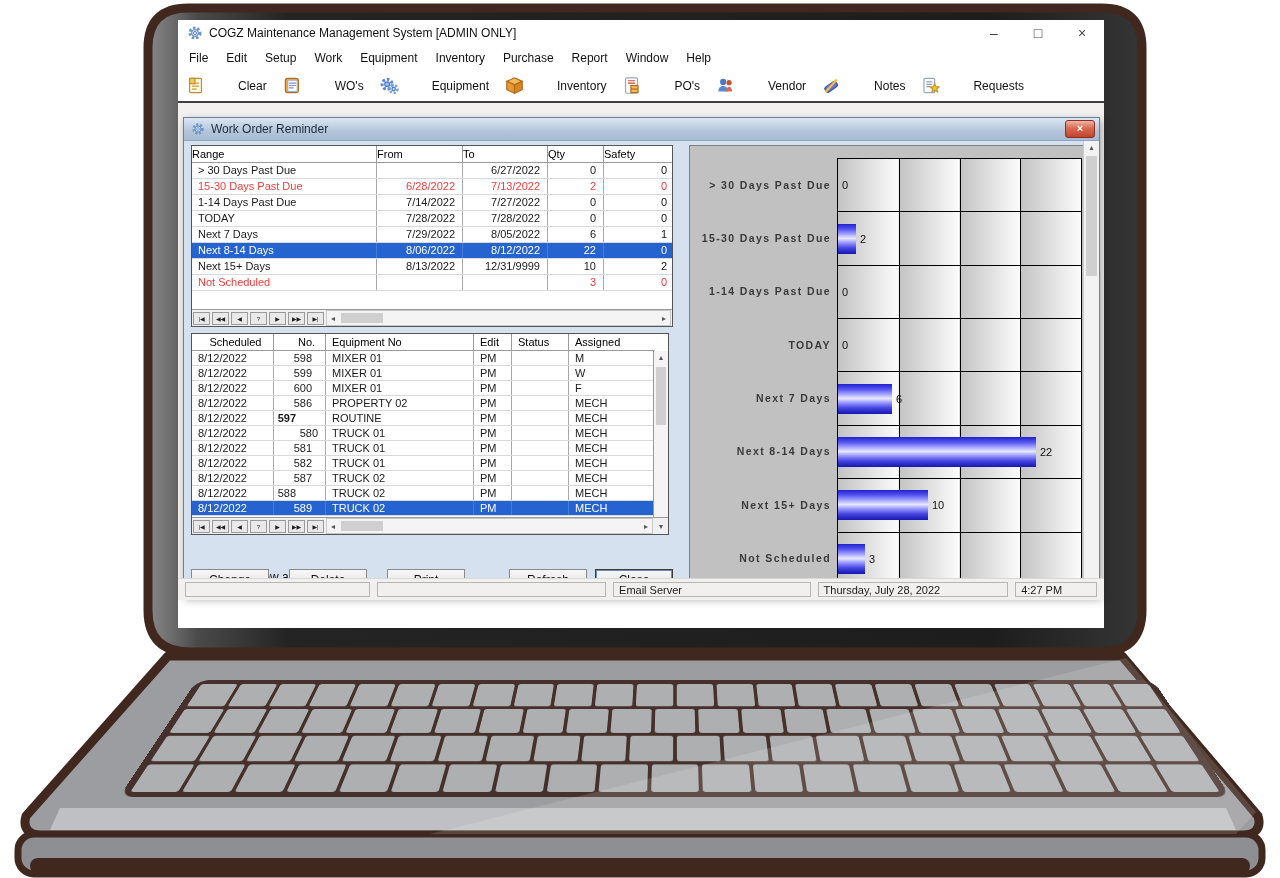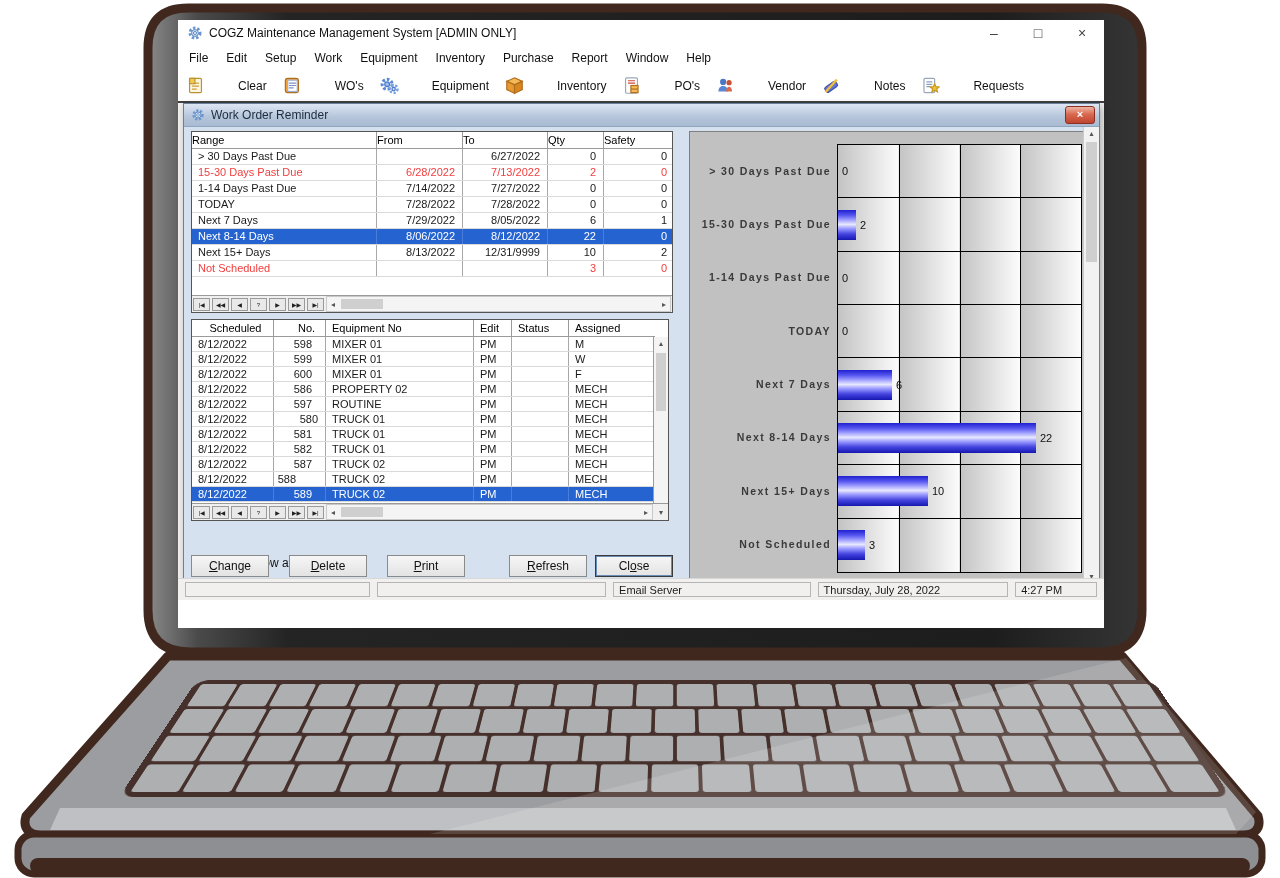--- a/index.html
+++ b/index.html
@@ -23,21 +23,21 @@
   #win-controls{margin-left:auto;display:flex;height:100%;align-items:center;}
   .wc{width:44px;text-align:center;font-size:14px;color:#444;cursor:default;}
   #menubar{height:24px;display:flex;align-items:center;padding-left:2px;background:#fff;}
   .menu-item{padding:3px 9px;font-size:12px;color:#111;}
   #toolbar{height:31px;display:flex;align-items:center;background:#fff;border-bottom:2px solid #3f3f3f;padding-left:8px;}
   .tool-item{display:flex;align-items:center;margin-right:16px;gap:26px;}
   .tool-item svg{width:19px;height:19px;margin-right:7px;}
   .tool-item span{font-size:12px;color:#111;}
   #client{position:relative;height:497px;background:#f2f1f0;}
   
-  #dialog{position:absolute;left:5px;top:0;width:917px;height:480px;background:#d6e1ef;
+  #dialog{position:absolute;left:5px;top:14px;width:917px;height:480px;background:#d6e1ef;
           border:1px solid #68809c;box-shadow:2px 3px 8px rgba(0,0,0,.3);box-sizing:border-box;}
   #dlg-titlebar{height:22px;background:linear-gradient(#dde6f3,#b4c5da 60%,#a9bbd2);
           border-bottom:1px solid #8fa6c0;display:flex;align-items:center;position:relative;}
   #dlg-titlebar .ticon{width:14px;height:14px;margin:0 6px 0 7px;}
   #dlg-title{font-size:12px;color:#1d2c3d;}
   #dlg-close{position:absolute;right:4px;top:2px;width:28px;height:16px;border-radius:3px;
           background:linear-gradient(#f0b5a5,#d86a50 45%,#bf4430);border:1px solid #8b2f22;
           color:#fff;font-size:11px;font-weight:bold;text-align:center;line-height:15px;}
   #dlg-body{position:relative;height:456px;}
   
@@ -463,21 +463,21 @@
               <div class="trow " style="grid-template-columns: 82px 52px 148px 38px 57px 86px; width: 463px;">
                 <div class="cL">8/12/2022</div>
                 <div class="cR" style="padding-right: 13px;">586</div>
                 <div class="cL">PROPERTY 02</div>
                 <div class="cL">PM</div>
                 <div class="cL"></div>
                 <div class="cL">MECH</div>
               </div>
               <div class="trow " style="grid-template-columns: 82px 52px 148px 38px 57px 86px; width: 463px;">
                 <div class="cL">8/12/2022</div>
-                <div class="cR" style="padding-right: 13px;">597</div>
+                <div class="cR" style="padding-right: 29px; font-weight: bold;">597</div>
                 <div class="cL">ROUTINE</div>
                 <div class="cL">PM</div>
                 <div class="cL"></div>
                 <div class="cL">MECH</div>
               </div>
               <div class="trow " style="grid-template-columns: 82px 52px 148px 38px 57px 86px; width: 463px;">
                 <div class="cL">8/12/2022</div>
                 <div class="cR" style="">580</div>
                 <div class="cL">TRUCK 01</div>
                 <div class="cL">PM</div>

